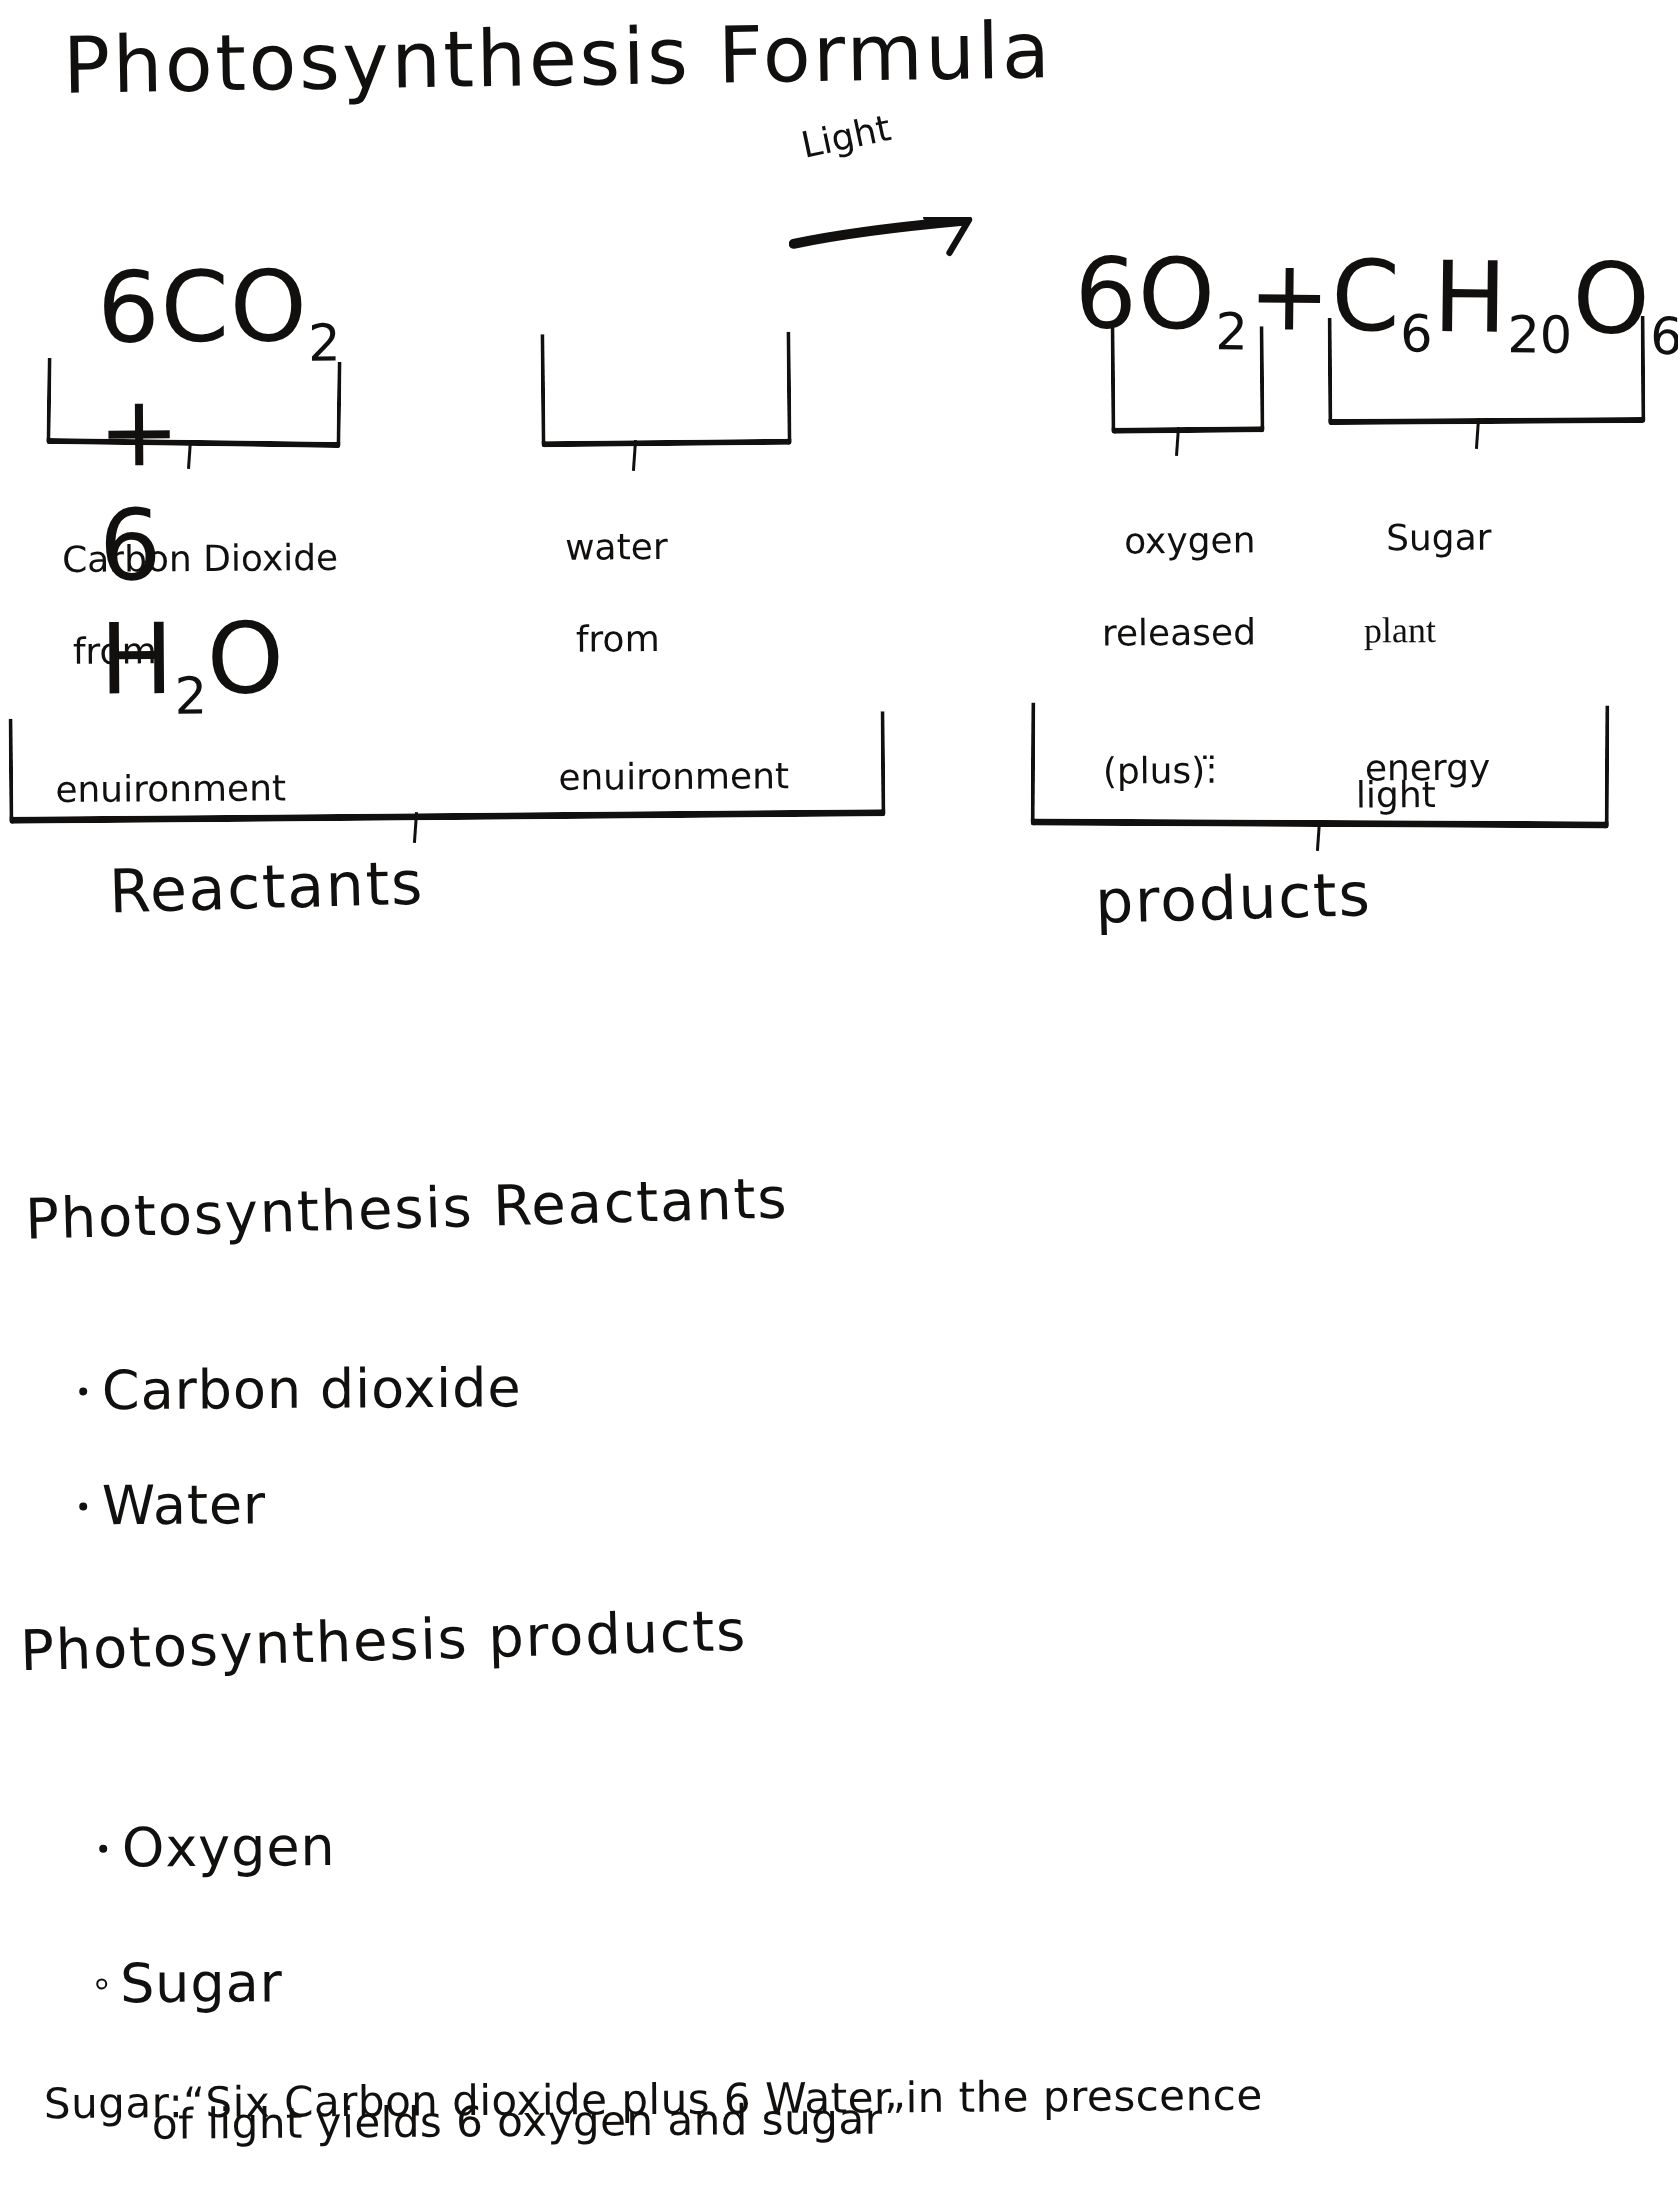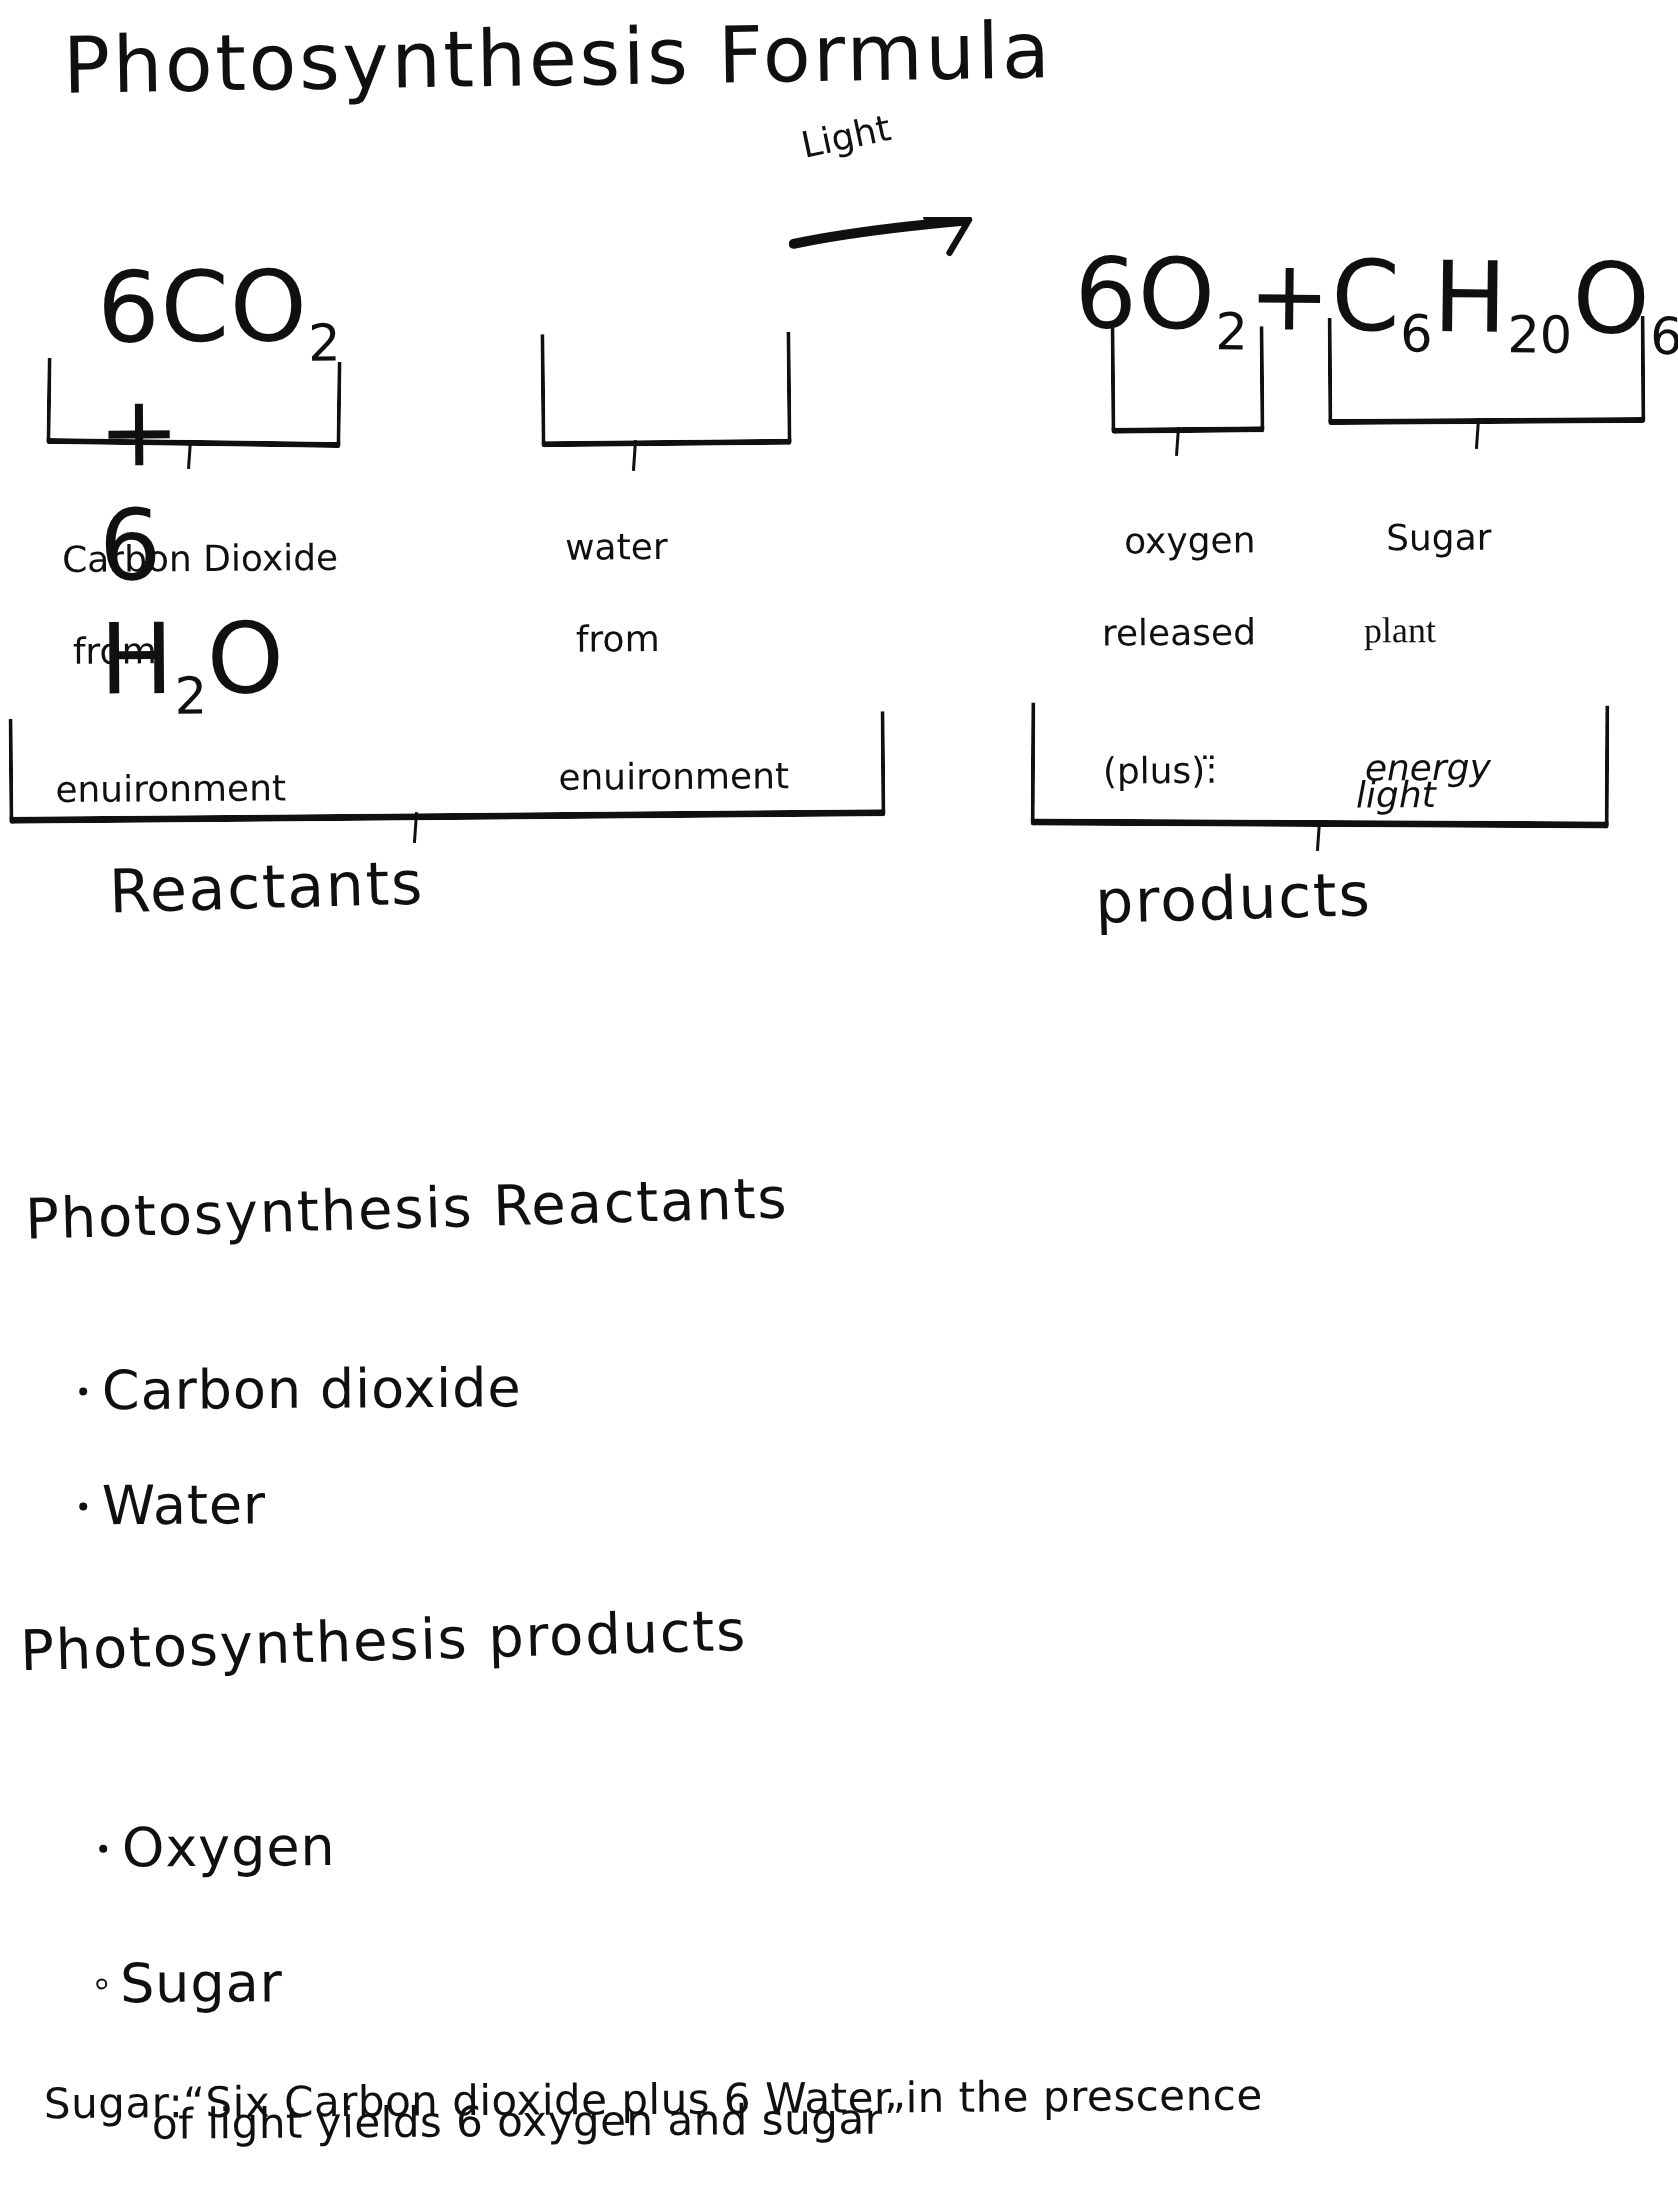--- a/index.html
+++ b/index.html
@@ -57,21 +57,21 @@
 
   
   .sublabel{
     position:absolute; font-size:36px; line-height:1.28;
     white-space:pre; text-align:left;
   }
   .sublabel .l2{display:block; padding-left:33px;}
   .sublabel .l3{display:block; padding-left:14.5px;}
 
   
-  .overlap{position:relative; display:block; height:42px;font-style:italic;}
+  .overlap{position:relative; display:block; height:42px;}
   .overlap span{position:absolute; left:0; top:0;}
   .overlap .ov2{left:-9px; top:27px;}
 
   
   .biglabel{position:absolute; font-size:60px; letter-spacing:1.8px;}
 
   
   .heading{position:absolute; font-size:56px; letter-spacing:1.8px;}
   .bullet-item{position:absolute; font-size:54px; letter-spacing:0.9px;}
   .dot{

